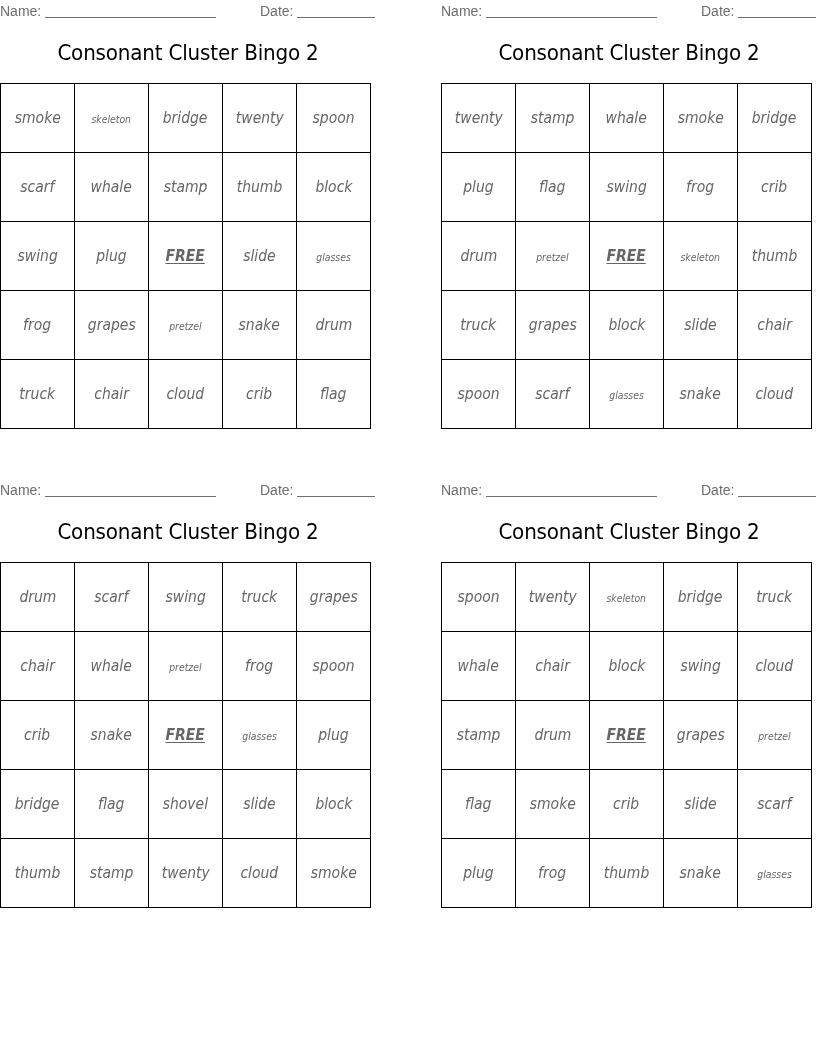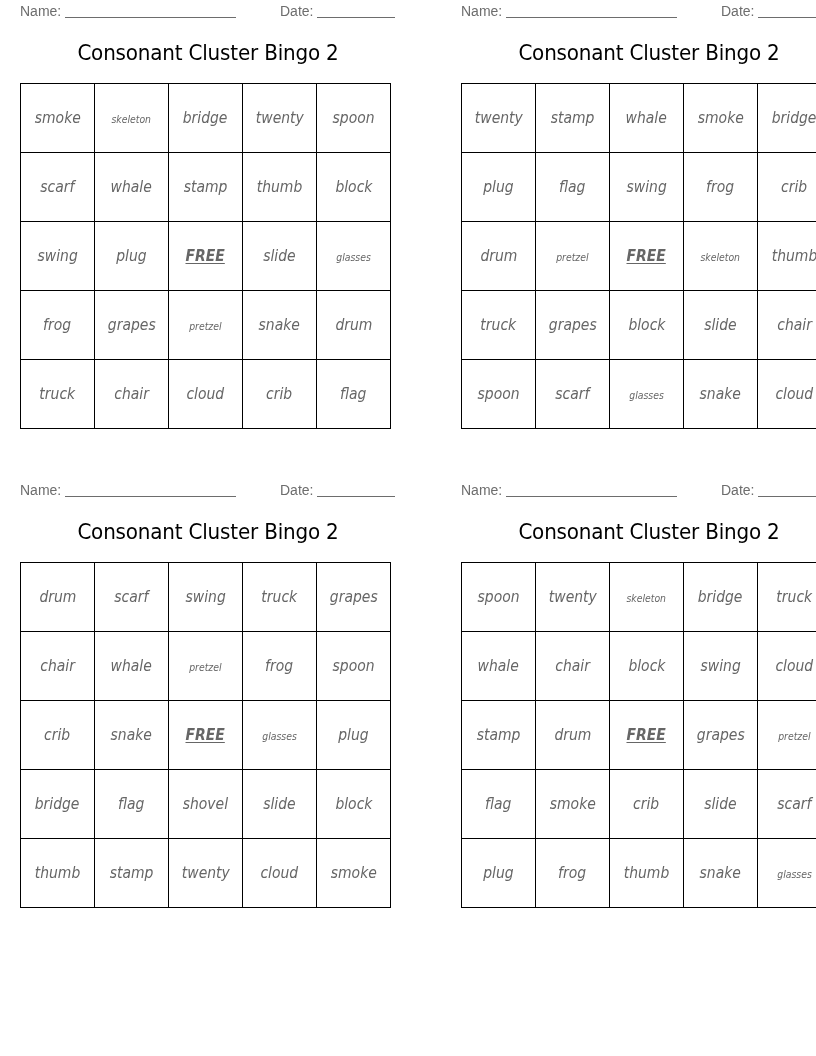--- a/index.html
+++ b/index.html
@@ -9,21 +9,20 @@
     }
     body {
       width: 816px;
       height: 1056px;
       position: relative;
       overflow: hidden;
     }
     .card {
       position: absolute;
       width: 376px;
-      margin-left: 20px;
     }
     .card-header {
       position: relative;
       height: 22px;
       font-family: "Liberation Sans", sans-serif;
       font-size: 14px;
       color: #6d6d6d;
     }
     .name-field {
       position: absolute;

